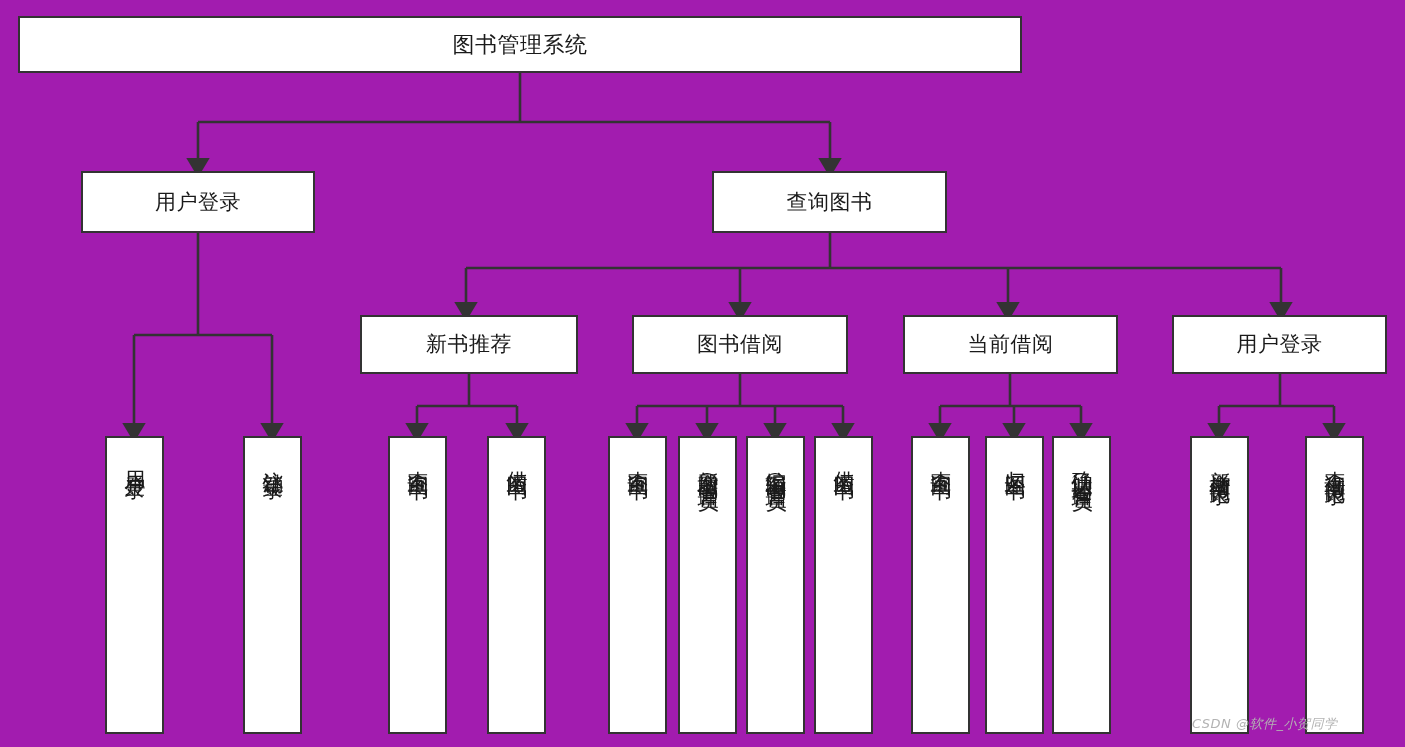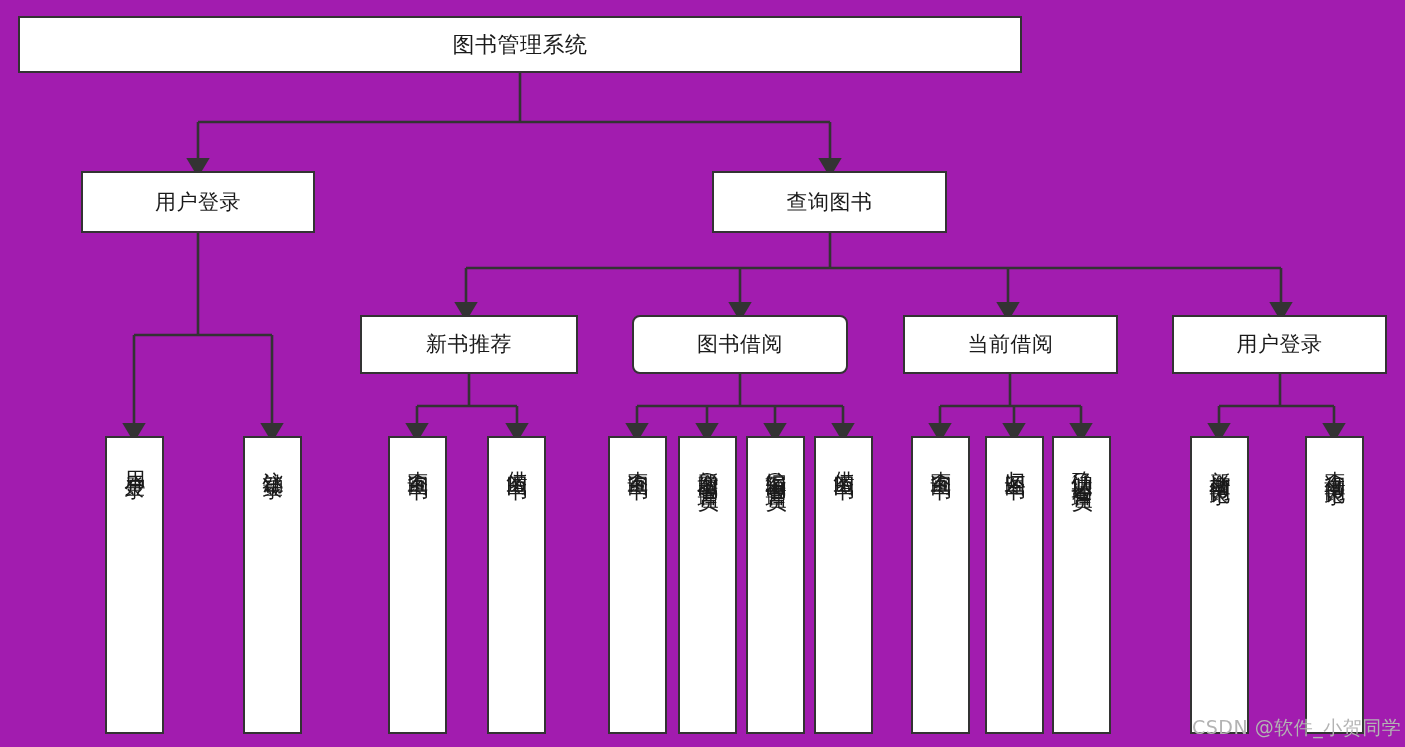--- a/index.html
+++ b/index.html
@@ -58,25 +58,26 @@
   .node.leaf .lbl {
     writing-mode: vertical-rl;
     text-orientation: upright;
     font-size: 21px;
     letter-spacing: 3px;
     line-height: 1.0;
     white-space: nowrap;
   }
   .watermark {
     position: absolute;
-    font-size: 19px;
+    font-size: 13px;
     color: #b3b3b3;
     white-space: nowrap;
     z-index: 5;
     letter-spacing: 0.5px;
+    font-style: italic;
   }
 </style>
 </head>
 <body>
 
 <div id="canvas">
 
   <svg id="edges" viewBox="0 0 1405 747" xmlns="http://www.w3.org/2000/svg">
     <defs>
       <marker id="arrow" markerWidth="9" markerHeight="9" refX="1.5" refY="4.5" orient="auto" markerUnits="strokeWidth">
@@ -134,21 +135,21 @@
   <div class="node horiz" style="left:81px; top:171px; width:234px; height:62px;">
     <span class="lbl">用户登录</span>
   </div>
   <div class="node horiz" style="left:712px; top:171px; width:235px; height:62px;">
     <span class="lbl">查询图书</span>
   </div>
 
   <div class="node horiz" style="left:360px; top:315px; width:218px; height:59px;justify-content:center;">
     <span class="lbl">新书推荐</span>
   </div>
-  <div class="node horiz" style="left:632px; top:315px; width:216px; height:59px;border-radius:8px;">
+  <div class="node horiz" style="left:632px; top:315px; width:216px; height:59px;">
     <span class="lbl">图书借阅</span>
   </div>
   <div class="node horiz" style="left:903px; top:315px; width:215px; height:59px;justify-content:center;">
     <span class="lbl">当前借阅</span>
   </div>
   <div class="node horiz" style="left:1172px; top:315px; width:215px; height:59px;">
     <span class="lbl">用户登录</span>
   </div>
 
   <div class="node leaf" style="left:105px; top:436px; width:59px; height:298px;">

